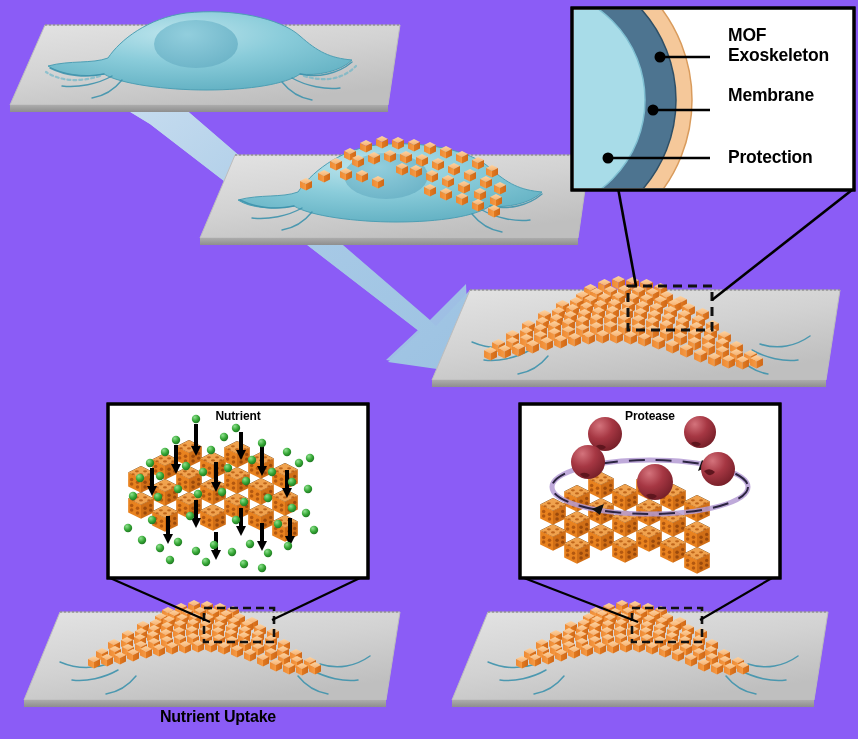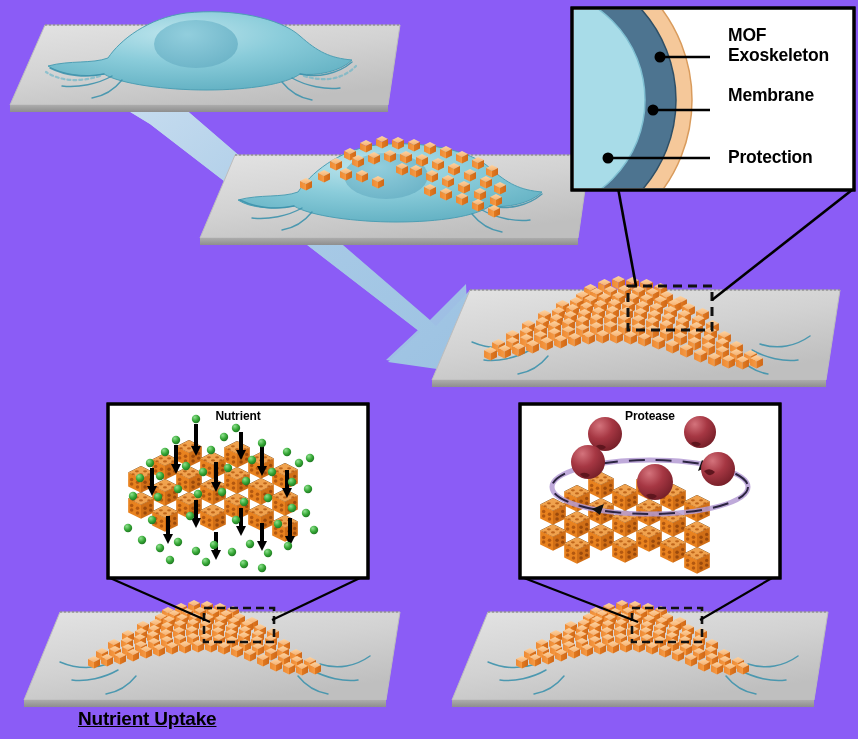--- a/index.html
+++ b/index.html
@@ -36,24 +36,23 @@
   .inset-label {
     font-size: 17.5px;
     letter-spacing: -0.2px;
   }
   .panel-title {
     font-size: 12px;
     text-align: center;
     letter-spacing: -0.1px;
   }
   .caption {
-    font-size: 19px;
-    text-align: left;
+    font-size: 16px;
+    text-align: center;
     letter-spacing: -0.2px;
-    text-decoration: underline;
   }
 </style>
 </head>
 <body>
 
 <div id="figure">
 
   <svg class="svg-layer" viewBox="0 0 858 739">
     <defs>
 

